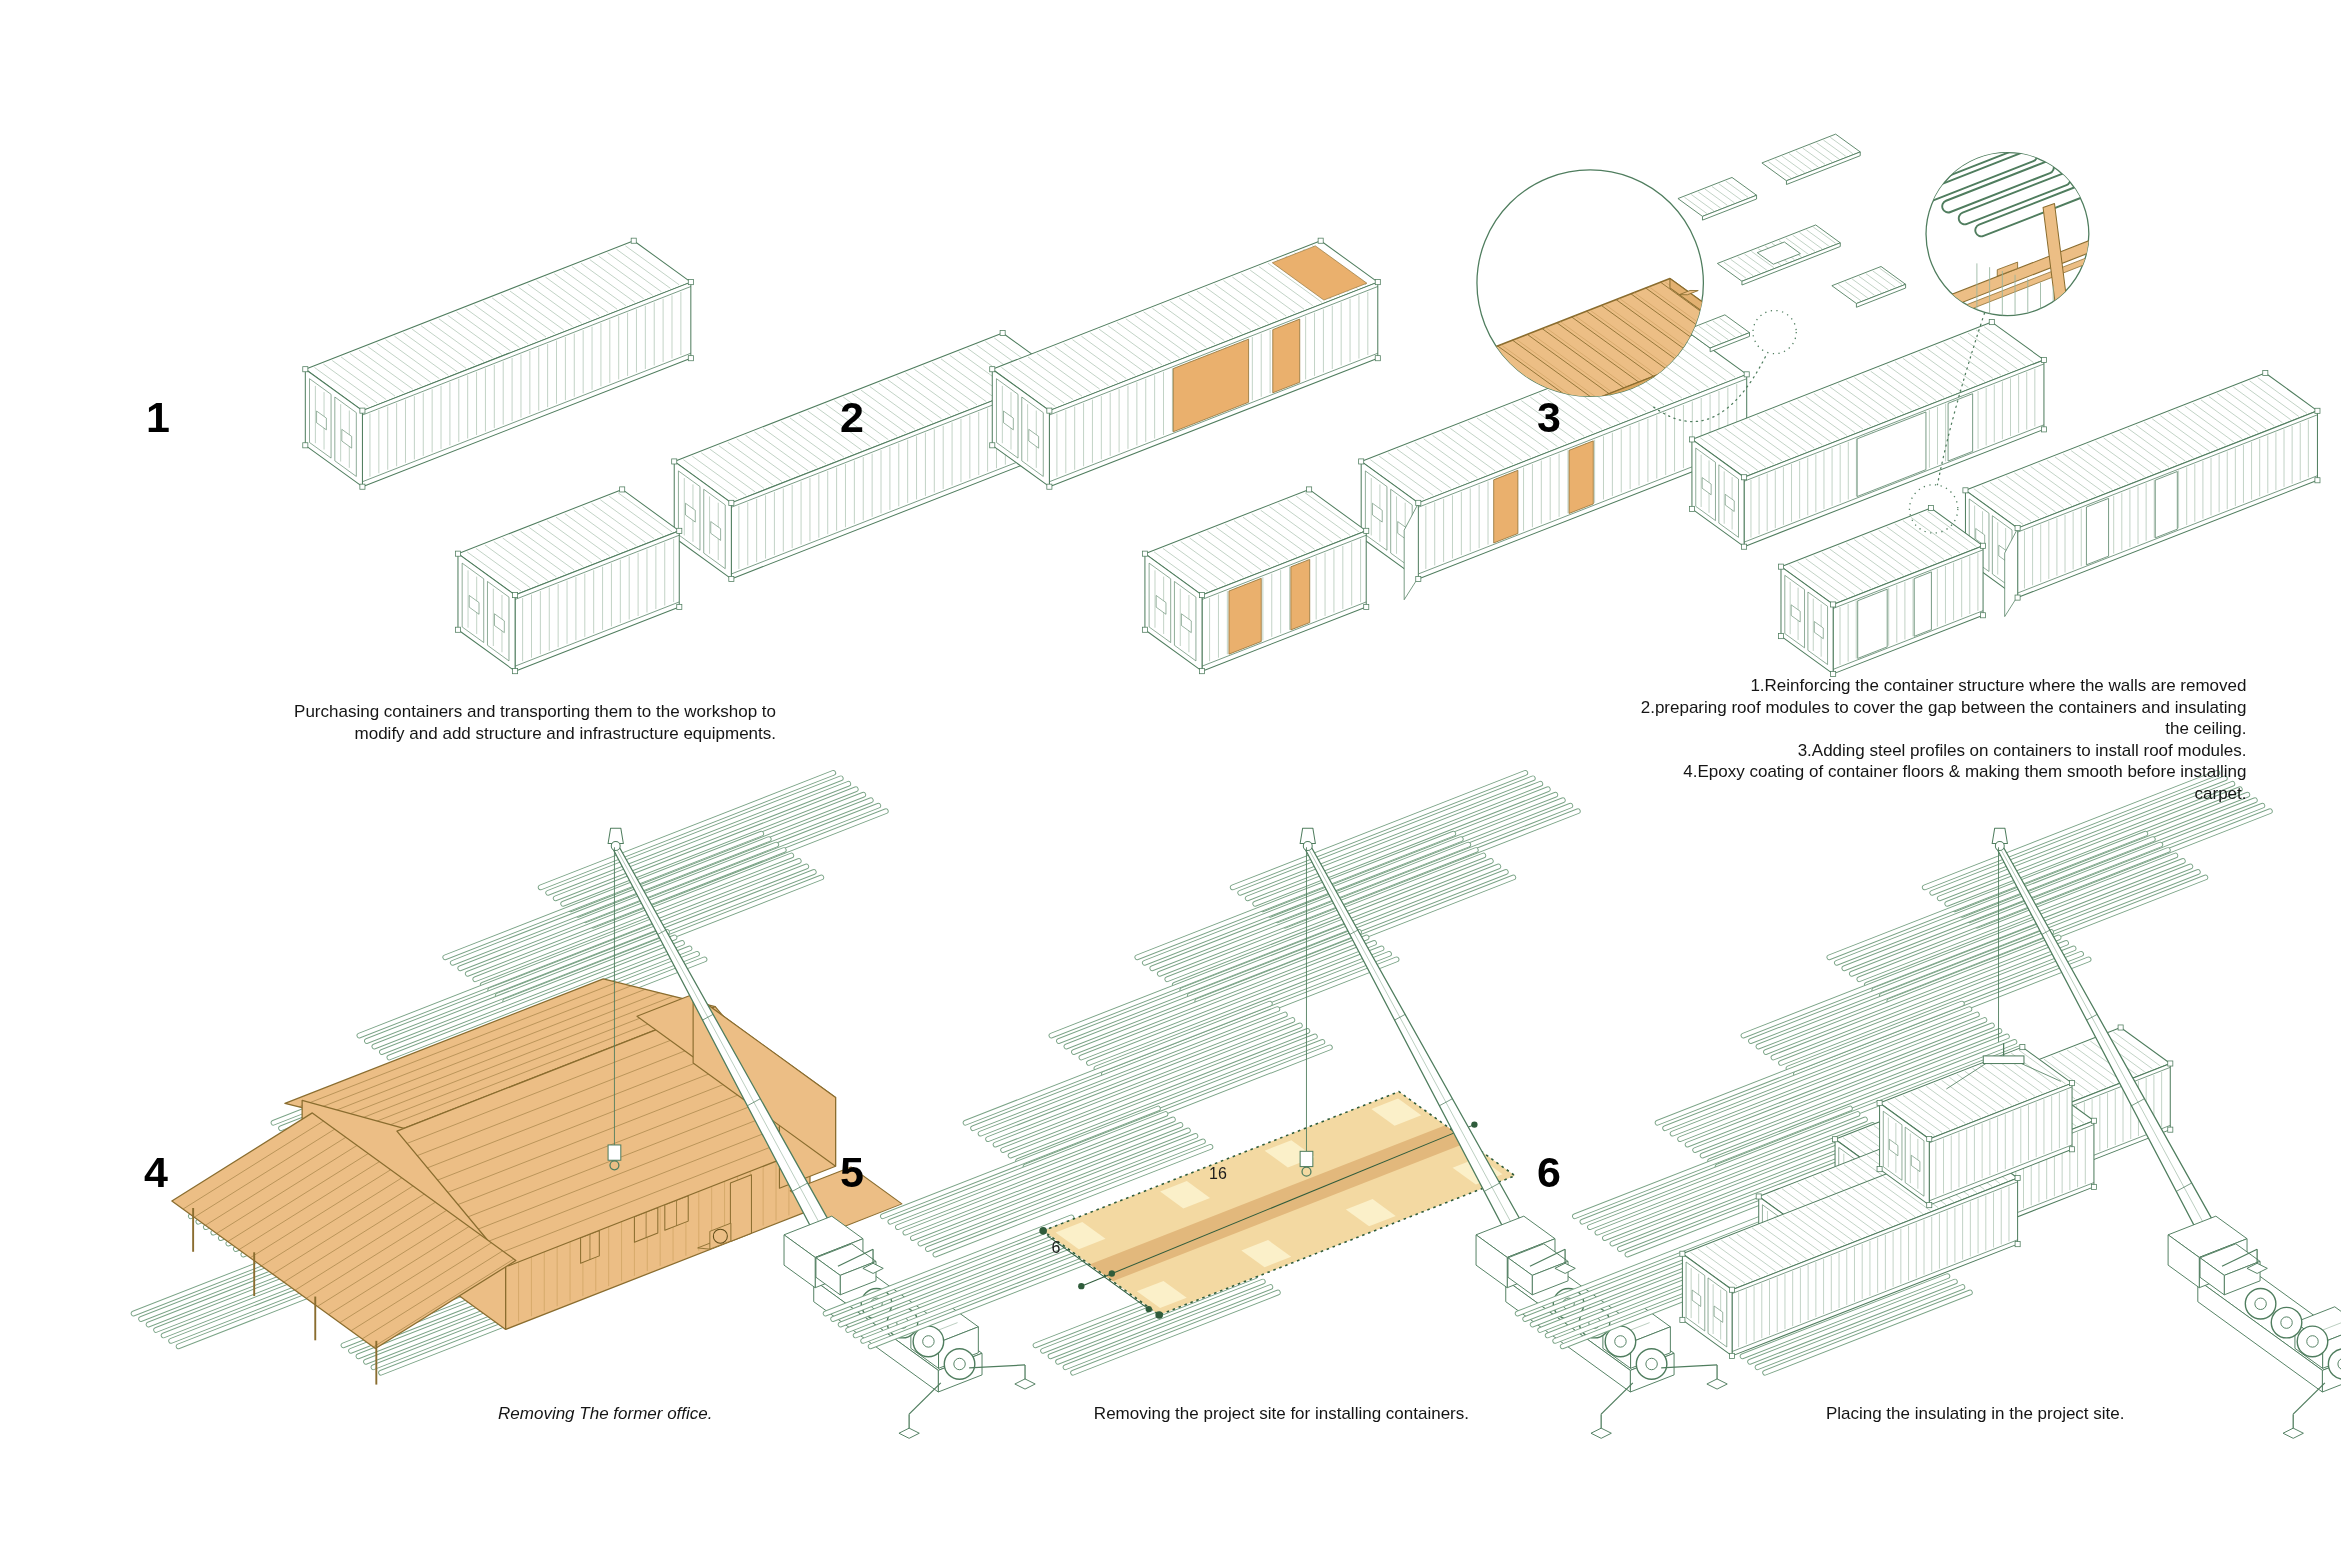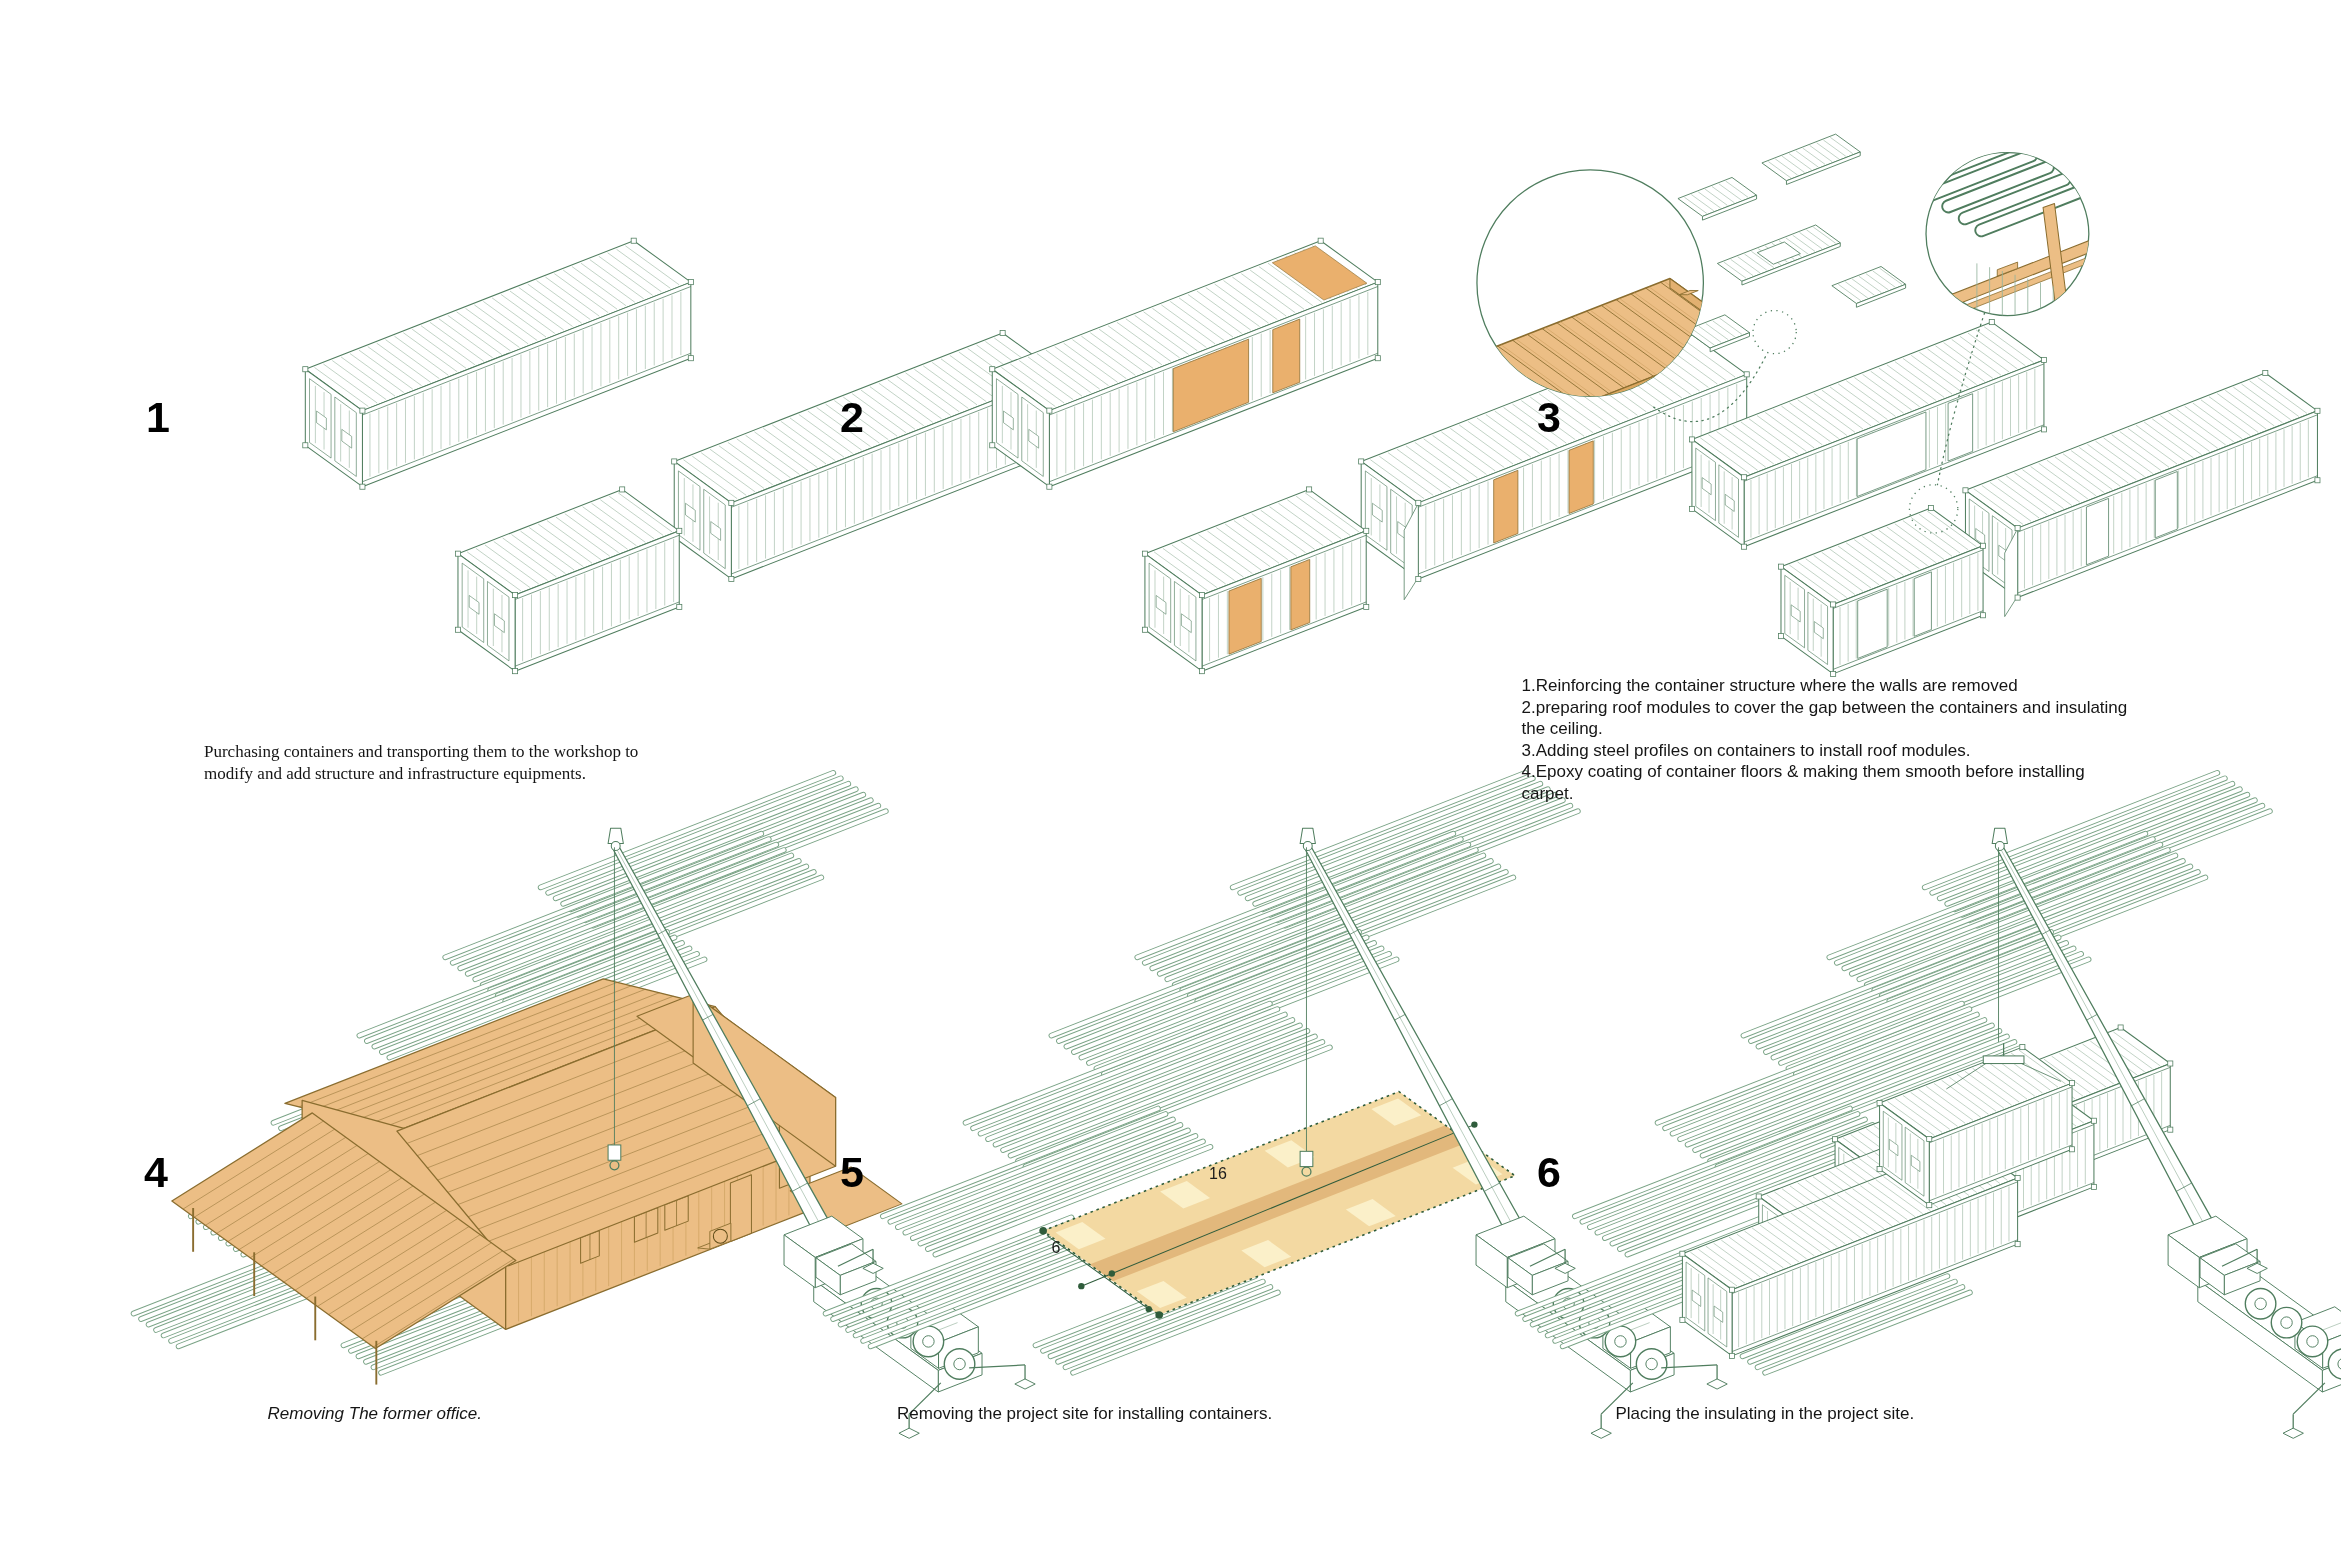--- a/index.html
+++ b/index.html
@@ -1,20 +1,20 @@
 <!DOCTYPE html>
 <html style="font-size:10.2px"><head>
 <meta charset="utf-8">
 <style>
   html,body{margin:0;padding:0;background:#ffffff;}
   #canvas{position:relative;width:2342px;height:1561px;background:#ffffff;overflow:hidden;
           font-family:"Liberation Sans", sans-serif;}
   #art{position:absolute;left:0;top:0;}
   .num{position:absolute;font-weight:700;font-size:43px;line-height:1;color:#000;}
-  .cap{position:absolute;transform:translateX(-50%);text-align:left;
+  .cap{position:absolute;transform:translateX(-50%);text-align:right;
        font-size:17px;line-height:21.6px;color:#151515;white-space:pre-line;}
   .dim{position:absolute;transform:translate(-50%,-50%);font-size:16px;color:#1c1c1c;}
 </style>
 </head>
 <body>
 
 <div id="canvas">
   <svg id="art" width="2342" height="1561" viewBox="0 0 3682 2454">
       <g>
         <g>
@@ -1875,21 +1875,21 @@
       </g>
     </svg>
 
   <div class="num" style="left:146px;top:396px;">1</div>
   <div class="num" style="left:840px;top:396px;">2</div>
   <div class="num" style="left:1537px;top:396px;">3</div>
   <div class="num" style="left:144px;top:1151px;">4</div>
   <div class="num" style="left:840px;top:1151px;">5</div>
   <div class="num" style="left:1537px;top:1151px;">6</div>
 
-  <div class="cap" style="left:490px;top:741px;width:572px;font-family:Liberation Serif, serif;">Purchasing containers and transporting them to the workshop to
+  <div class="cap" style="left:490px;top:701px;width:572px;">Purchasing containers and transporting them to the workshop to
 modify and add structure and infrastructure equipments.</div>
   <div class="cap" style="left:1884px;top:675px;width:725px;">1.Reinforcing the container structure where the walls are removed
 2.preparing roof modules to cover the gap between the containers and insulating
 the ceiling.
 3.Adding steel profiles on containers to install roof modules.
 4.Epoxy coating of container floors &amp; making them smooth before installing
 carpet.</div>
   <div class="cap" style="left:490px;top:1403px;width:445px;font-style:italic;">Removing The former office.</div>
   <div class="cap" style="left:1183px;top:1403px;width:572px;">Removing the project site for installing containers.</div>
   <div class="cap" style="left:1870px;top:1403px;width:509px;">Placing the insulating in the project site.</div>

